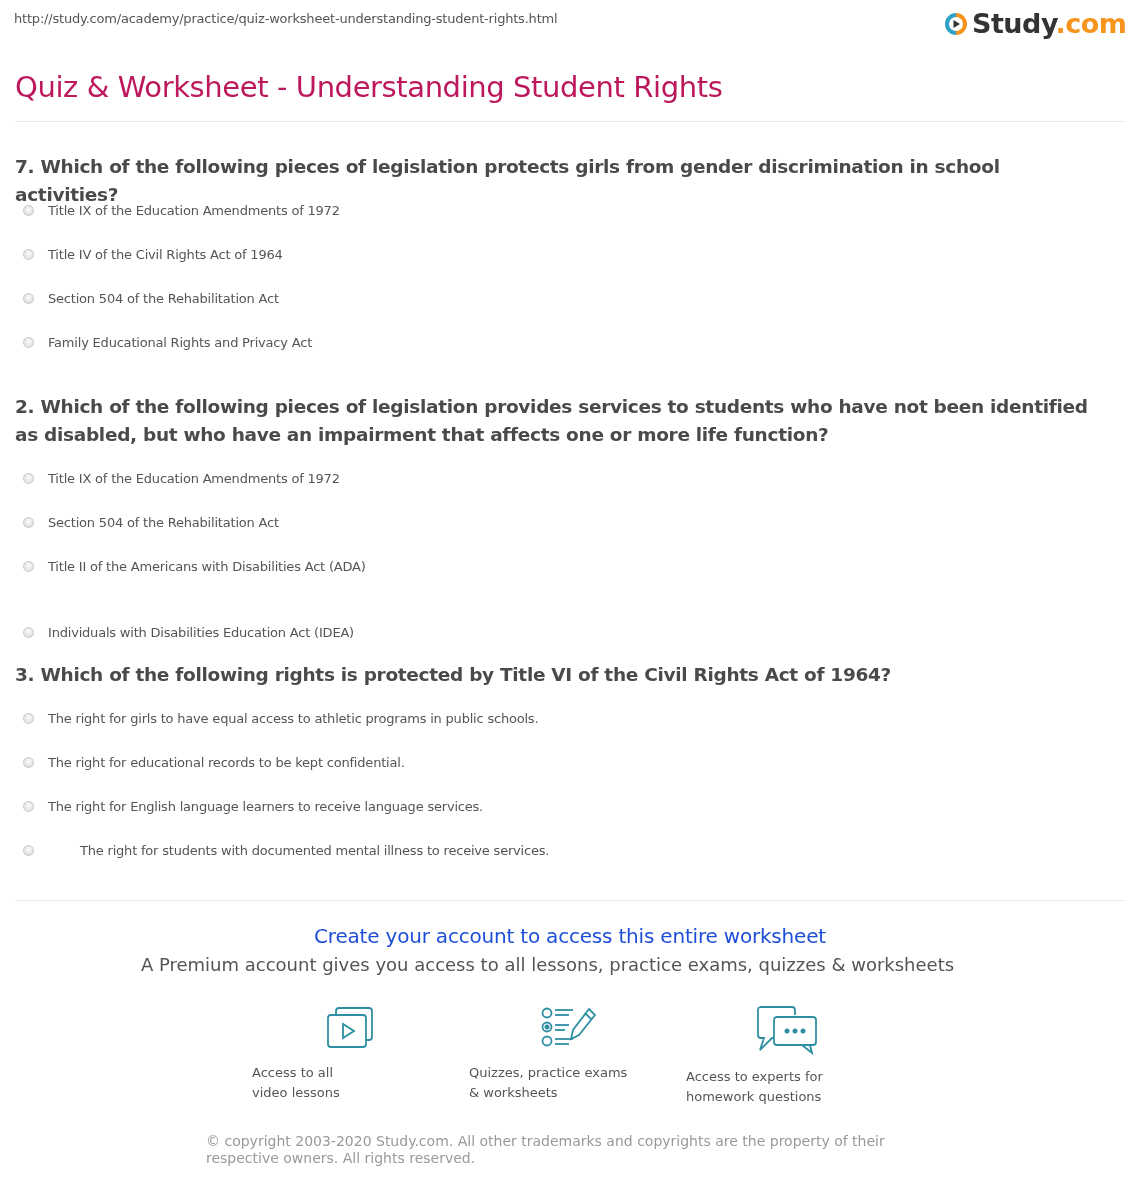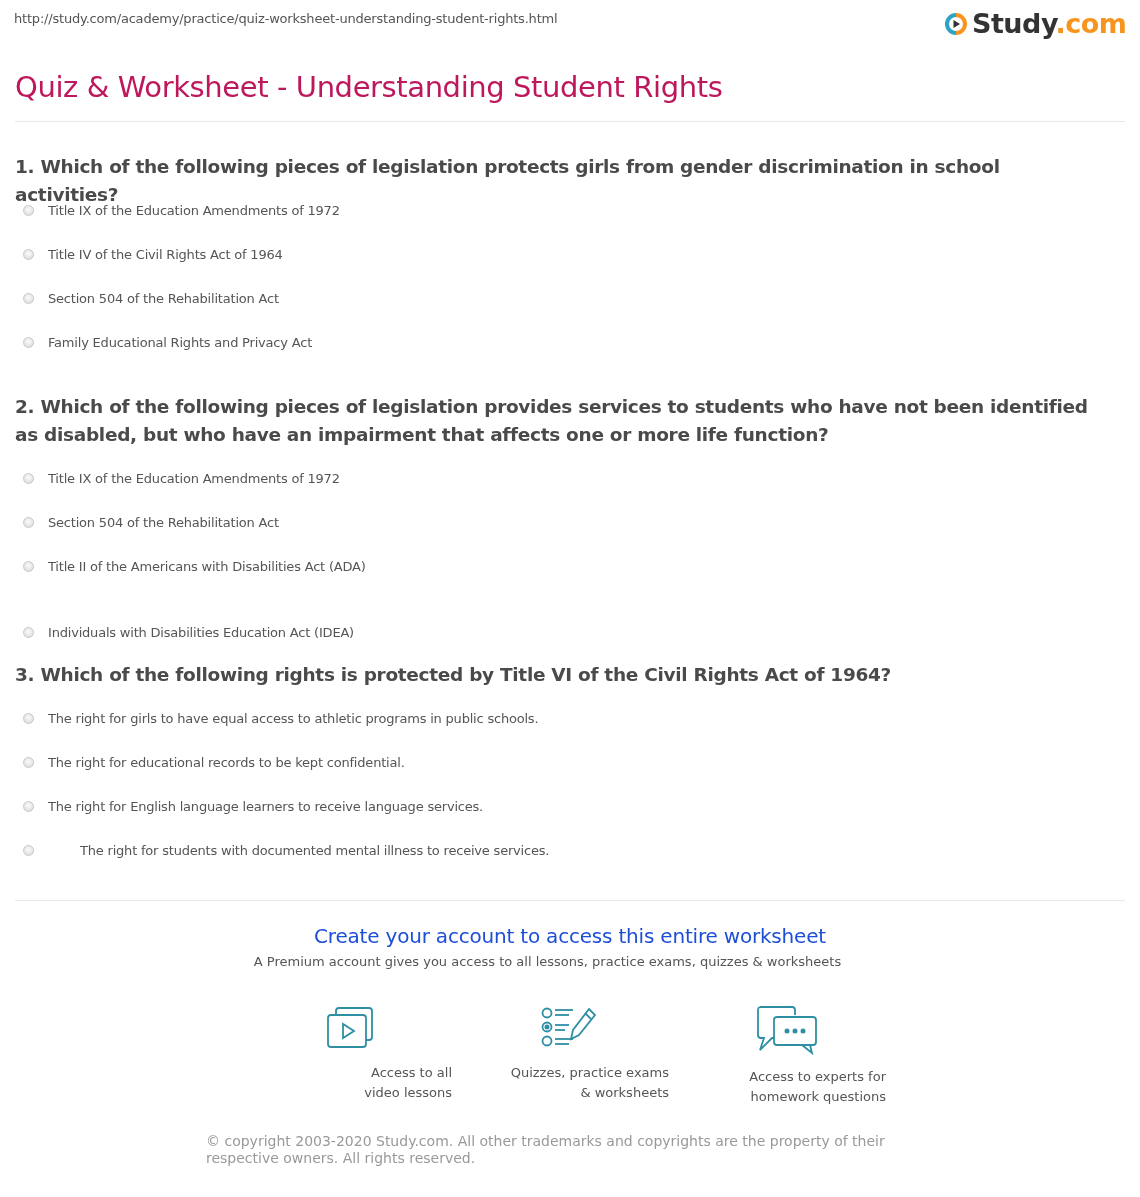--- a/index.html
+++ b/index.html
@@ -13,22 +13,22 @@
   .title { position: absolute; left: 15px; top: 70px; margin: 0; font-size: 29px; font-weight: normal;
            color: #be185d; letter-spacing: -0.4px; }
   .rule { position: absolute; left: 15px; right: 15px; height: 1px; background: #e8e8e8; }
   .question { position: absolute; left: 15px; width: 1090px; margin: 0; font-size: 18.5px; font-weight: bold;
               color: #4a4a4a; line-height: 28px; letter-spacing: -0.3px; }
   .answer { position: absolute; left: 23px; display: flex; align-items: center; height: 22px; }
   .radio { width: 9px; height: 9px; border-radius: 50%; border: 1px solid #c8c8c8;
            background: radial-gradient(circle at 50% 40%, #fafafa 0%, #d9d9d9 100%); margin-right: 14px; flex-shrink: 0; }
   .answer-label { font-size: 13px; color: #555; letter-spacing: -0.2px; }
   .cta-title { position: absolute; left: 0; width: 1140px; top: 924px; text-align: center; font-size: 20px; color: #1d4ed8; letter-spacing: -0.2px; }
-  .cta-sub { position: absolute; left: 0; width: 1095px; top: 954px; text-align: center; font-size: 13px; color: #555; }
-  .feature { position: absolute; top: 1005px; width: 200px; text-align: right; }
+  .cta-sub { position: absolute; left: 0; width: 1095px; top: 954px; text-align: center; font-size: 18px; color: #555; }
+  .feature { position: absolute; top: 1005px; width: 200px; text-align: left; }
   .feature svg { display: block; margin: 0 auto; }
   .feature-label { margin-top: 12px; font-size: 13px; color: #555; line-height: 20px; }
   .copyright { position: absolute; left: 206px; width: 710px; top: 1133px; text-align: left; font-size: 14px; color: #999; line-height: 17px; }
 </style>
 </head>
 <body>
 
 <div class="url">http://study.com/academy/practice/quiz-worksheet-understanding-student-rights.html</div>
 
 <div class="logo">
@@ -38,21 +38,21 @@
       <path d="M11 2 A9 9 0 0 1 11 20" fill="none" stroke="#f7941d" stroke-width="4"></path>
       <polygon points="8.5,7 8.5,15 15,11" fill="#333"></polygon>
     </svg>
   </span>
   <span class="logo-text"><span>Study</span><span class="logo-dot">.com</span></span>
 </div>
 
 <h1 class="title">Quiz &amp; Worksheet - Understanding Student Rights</h1>
 <div class="rule" style="top:121px;"></div>
 
-<p class="question" style="top:153px;">1. Which of the following pieces of legislation protects girls from gender discrimination in school activities?</p>
+<p class="question" style="top:153px;">7. Which of the following pieces of legislation protects girls from gender discrimination in school activities?</p>
 <label class="answer" style="top:199px;">
     <span class="radio"></span>
     <span class="answer-label">Title IX of the Education Amendments of 1972</span>
   </label>
 <label class="answer" style="top:243px;">
     <span class="radio"></span>
     <span class="answer-label">Title IV of the Civil Rights Act of 1964</span>
   </label>
 <label class="answer" style="top:287px;">
     <span class="radio"></span>

